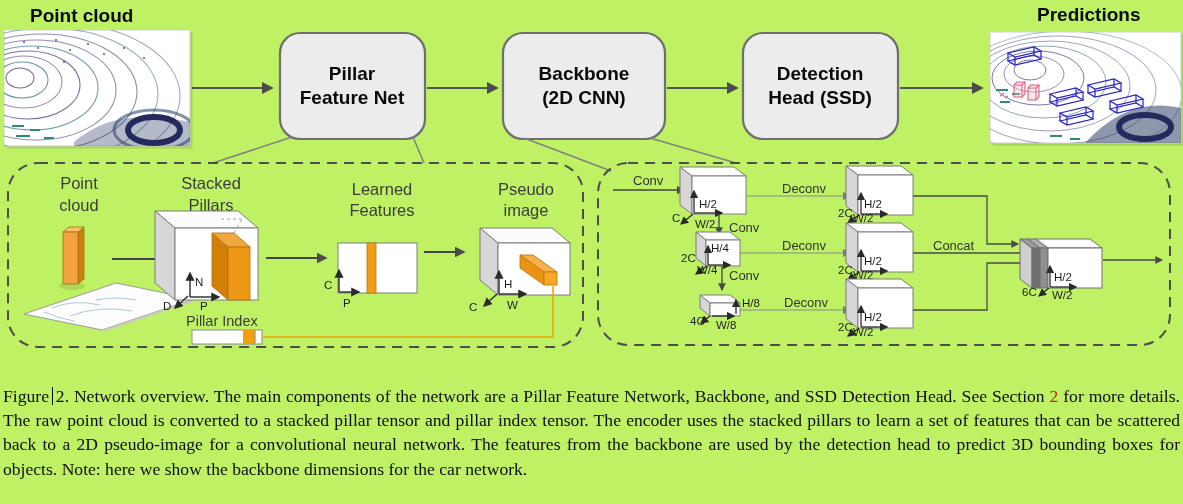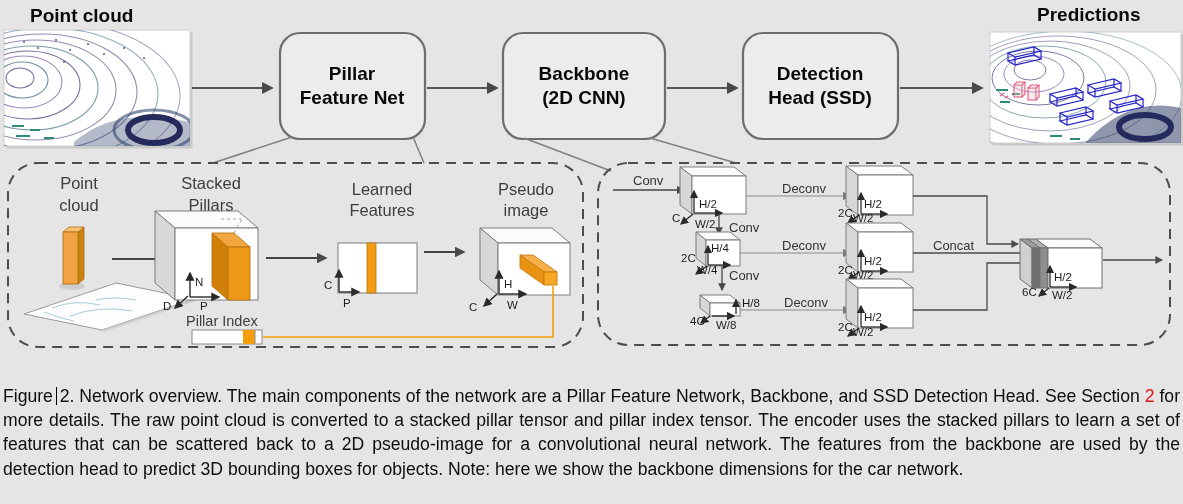--- a/index.html
+++ b/index.html
@@ -1,25 +1,25 @@
 <!DOCTYPE html>
 <html><head>
 <meta charset="utf-8">
 <style>
   html,body{margin:0;padding:0;background:#fff;}
-  .page{position:relative;width:1183px;height:504px;background:#e5e5e5;font-family:"Liberation Sans",sans-serif;}
+  .page{position:relative;width:1183px;height:504px;background:#bef264;font-family:"Liberation Sans",sans-serif;}
   svg text{font-family:"Liberation Sans",sans-serif;}
   .boxTitle{font-size:19px;font-weight:bold;fill:#0a0a0a;}
   .photoTitle{font-size:19px;font-weight:bold;fill:#0a0a0a;}
   .stageLabel{font-size:16.5px;fill:#3d3d3d;}
   .dimLabel{font-size:11.5px;fill:#1d1d1d;}
   .opLabel{font-size:13px;fill:#333;}
   .idxLabel{font-size:14.5px;fill:#3d3d3d;}
   .caption{position:absolute;left:3px;top:366px;width:1177px;
-           font-family:Liberation Sans, sans-serif;font-size:17.6px;line-height:24.4px;
+           font-family:Liberation Serif, serif;font-size:17.6px;line-height:24.4px;
            color:#0e0e0e;text-align:justify;}
   .caret{display:inline-block;width:1.4px;height:18px;background:#000;vertical-align:-3px;margin:0 2.5px 0 3px;}
   .seclink{color:#e01414;text-decoration:none;cursor:pointer;}
 </style>
 </head>
 <body>
 
 <div class="page">
 <svg width="1183" height="362" viewBox="0 0 1183 362">
   <defs>

